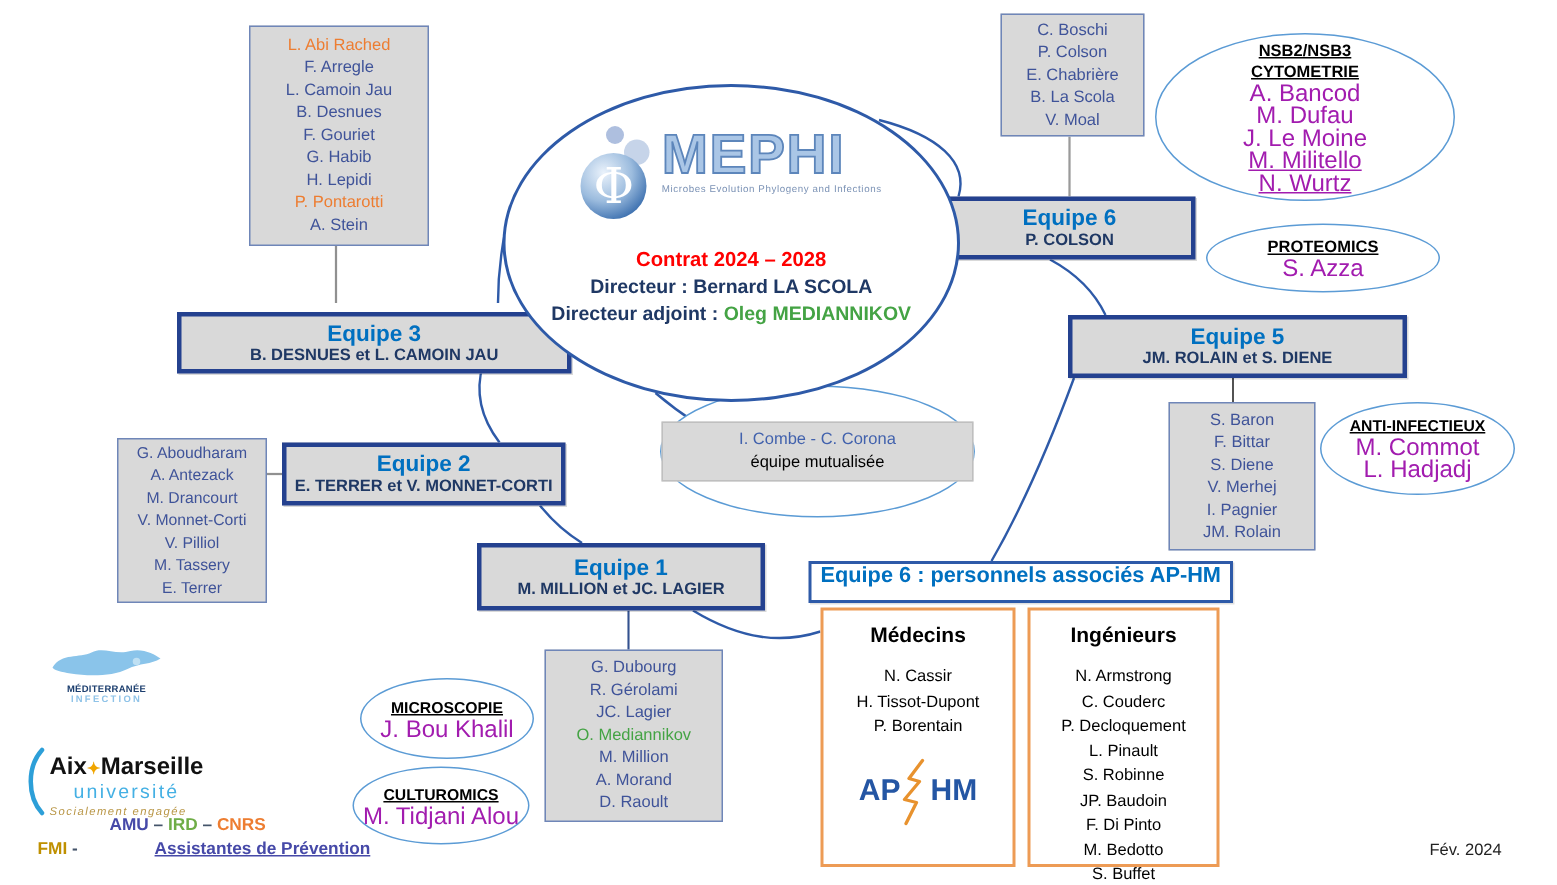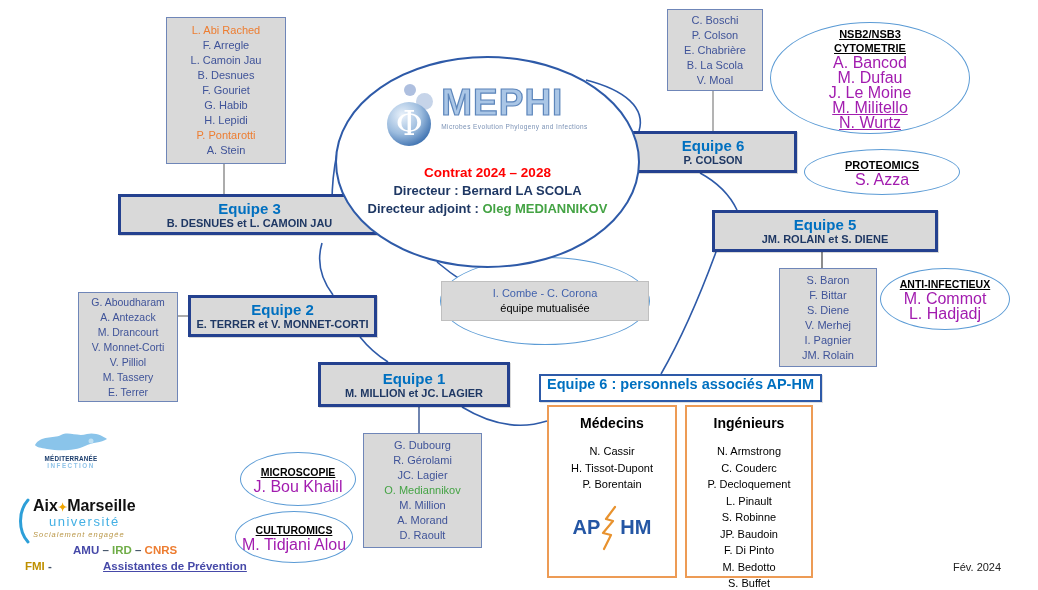--- a/index.html
+++ b/index.html
@@ -59,21 +59,21 @@
   .panel-title{font-weight:bold;font-size:14px;color:#000;}
   .panel-list{margin-top:12px;}
   .panel-list .member{color:#000;line-height:16.5px;}
   .aphm-logo{display:flex;align-items:center;justify-content:center;margin-top:12px;}
   .aphm-text{font-weight:bold;font-size:20px;color:#2456a4;letter-spacing:0;}
 
   
   .medlogo{width:86px;text-align:center;z-index:2;}
   .medlogo-l1{font-size:6.3px;font-weight:bold;color:#1c3e6e;letter-spacing:.2px;margin-top:-2px;}
   .medlogo-l2{font-size:6.3px;font-weight:bold;color:#8fc3e8;letter-spacing:1.5px;}
-  .amulogo{display:flex;align-items:flex-start;gap:3px;z-index:2;}
+  .amulogo{display:flex;align-items:flex-end;gap:3px;z-index:2;}
   .amu-lines{line-height:1;}
   .amu-l1{font-size:16px;font-weight:bold;color:#111;}
   .amu-star{color:#f0a500;font-size:11px;}
   .amu-l2{font-size:13px;color:#44b0e4;letter-spacing:1.5px;margin-left:16px;margin-top:1px;}
   .amu-l3{font-size:7.5px;font-style:italic;color:#b99646;letter-spacing:1px;margin-top:3px;}
 
   .footer-line{z-index:2;font-size:11.5px;font-weight:bold;}
   .footer-line .member{display:inline;white-space:pre;line-height:16px;}
   .amu{color:#4649a8;margin-left:48px;} .ird{color:#6fad47;} .cnrs{color:#ed7d31;} .plain{color:#44546a;}
   .date{font-size:11px;color:#222;z-index:2;}
@@ -141,21 +141,21 @@
 
   <div class="abs member-box" style="left:779px;top:268px;width:98px;height:99px">
       <div class="member">S. Baron</div>
       <div class="member">F. Bittar</div>
       <div class="member">S. Diene</div>
       <div class="member">V. Merhej</div>
       <div class="member">I. Pagnier</div>
       <div class="member">JM. Rolain</div>
     </div>
 
-  <div class="abs equipe-box" style="left:118px;top:194px;width:263px;height:41px">
+  <div class="abs equipe-box" style="left:118px;top:208px;width:263px;height:41px">
     <div class="equipe-label">Equipe 3</div>
     <div class="equipe-leaders">B. DESNUES et L. CAMOIN JAU</div>
   </div>
 
   <div class="abs equipe-box" style="left:188px;top:295px;width:189px;height:42px">
     <div class="equipe-label">Equipe 2</div>
     <div class="equipe-leaders">E. TERRER et V. MONNET-CORTI</div>
   </div>
 
   <div class="abs equipe-box" style="left:318px;top:362px;width:192px;height:45px">

